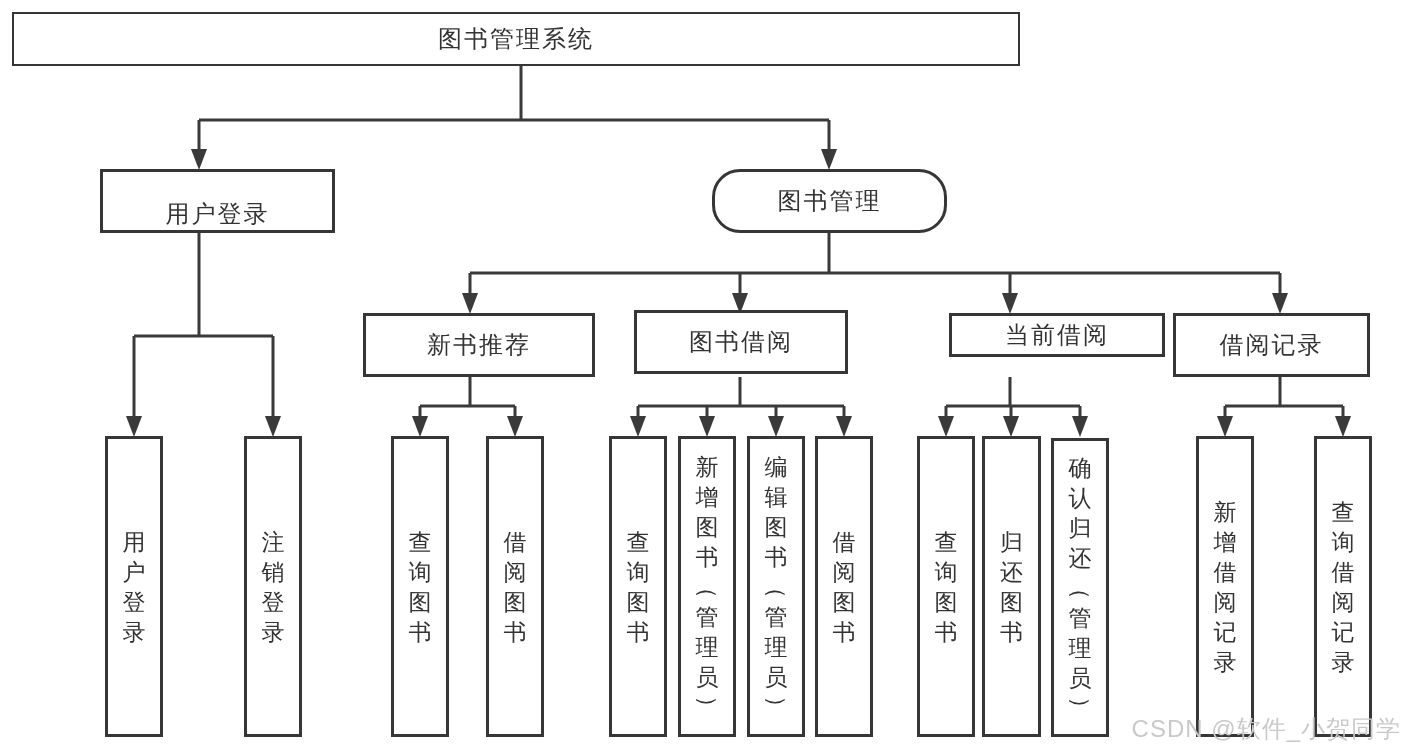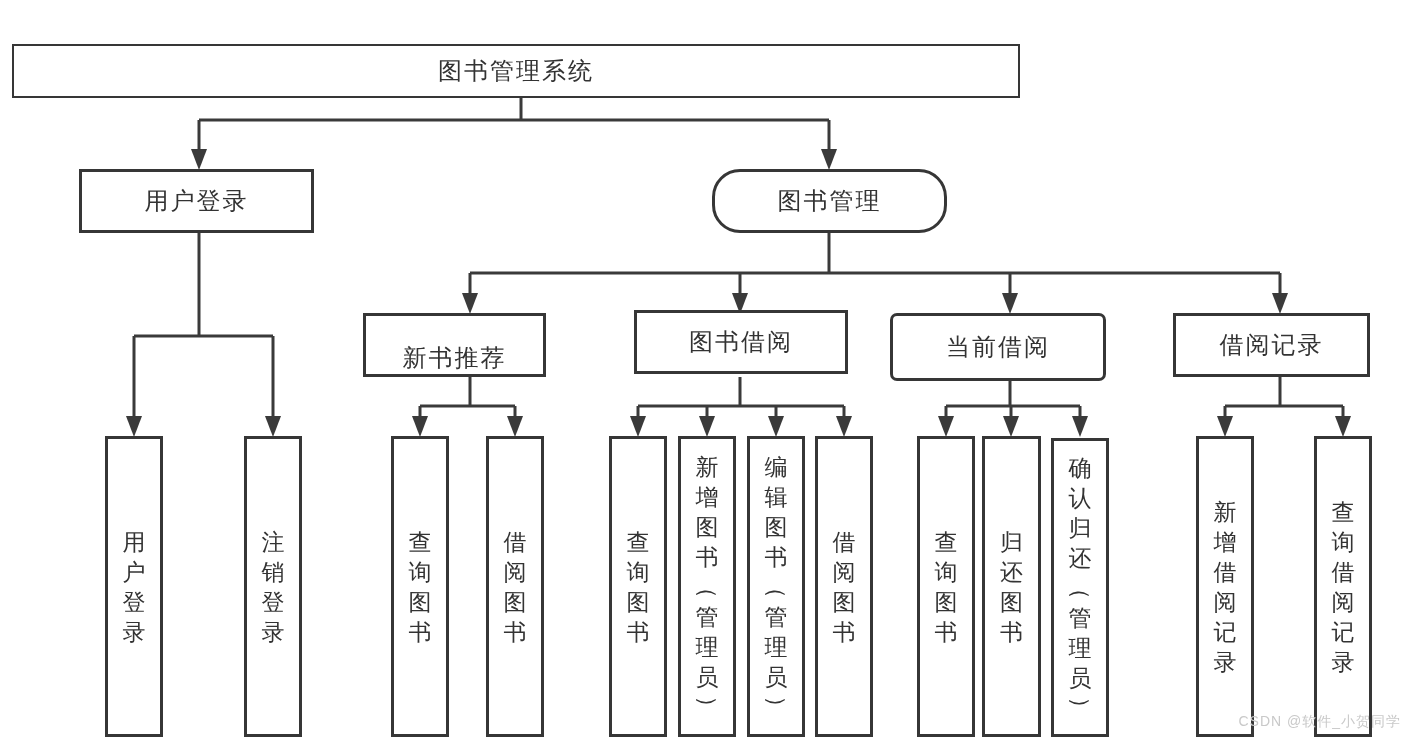--- a/index.html
+++ b/index.html
@@ -11,31 +11,31 @@
   }
   svg.connectors{position:absolute;left:0;top:0;z-index:1;}
   .cline{stroke:var(--line,#3a3a3a);stroke-width:3;fill:none;}
   .ahead{fill:var(--line,#3a3a3a);stroke:none;}
   .node{
     position:absolute;box-sizing:border-box;z-index:2;
     background:var(--fill,#ffffff);
     border:3px solid var(--border,#363636);
     display:flex;align-items:center;justify-content:center;
   }
-  .node.root{border-width:2px;margin-top:32px;}
+  .node.root{border-width:2px;}
   .hlabel{font-size:24px;letter-spacing:2px;white-space:nowrap;}
   .vbox .label{
     display:flex;flex-direction:column;align-items:center;justify-content:center;
     width:100%;height:100%;font-size:23px;line-height:30px;
   }
   .vtext span{display:block;text-align:center;}
   .vtext span.rot{transform:rotate(90deg);}
   .watermark{
     position:absolute;right:4px;top:713px;z-index:3;
-    font-size:14px;letter-spacing:1px;
+    font-size:24px;letter-spacing:1px;
     color:var(--watermark,#c9c9c9);white-space:nowrap;
   }
 </style>
 </head>
 <body>
 
 <div class="stage">
 
   <svg class="connectors" width="1405" height="747" viewBox="0 0 1405 747" aria-hidden="true">
 
@@ -70,34 +70,34 @@
 
     <path class="cline" d="M1280,377 V406 M1225,406 H1343 M1225,406 V417 M1343,406 V417"></path>
     <polygon class="ahead" points="1217,416 1233,416 1225,437"></polygon>
     <polygon class="ahead" points="1335,416 1351,416 1343,437"></polygon>
   </svg>
 
   <div class="node root" style="left:12px;top:12px;width:1008px;height:54px;">
     <span class="hlabel">图书管理系统</span>
   </div>
 
-  <div class="node" style="left:79px;top:169px;width:235px;height:64px;">
+  <div class="node" style="left:100px;top:169px;width:235px;height:64px;align-items:flex-end;">
     <span class="hlabel">用户登录</span>
   </div>
   <div class="node" style="left:712px;top:169px;width:235px;height:64px;border-radius:28px;">
     <span class="hlabel">图书管理</span>
   </div>
 
-  <div class="node" style="left:363px;top:313px;width:183px;height:64px;align-items:flex-end;">
+  <div class="node" style="left:363px;top:313px;width:232px;height:64px;">
     <span class="hlabel">新书推荐</span>
   </div>
   <div class="node" style="left:634px;top:310px;width:214px;height:64px;">
     <span class="hlabel">图书借阅</span>
   </div>
-  <div class="node" style="left:890px;top:313px;width:216px;height:68px;border-radius:7px;">
+  <div class="node" style="left:949px;top:313px;width:216px;height:44px;">
     <span class="hlabel">当前借阅</span>
   </div>
   <div class="node" style="left:1173px;top:313px;width:197px;height:64px;">
     <span class="hlabel">借阅记录</span>
   </div>
 
   <div class="node vbox" style="left:105px;top:436px;width:58px;height:301px;">
     <span class="label vtext">
         <span>用</span>
         <span>户</span>

